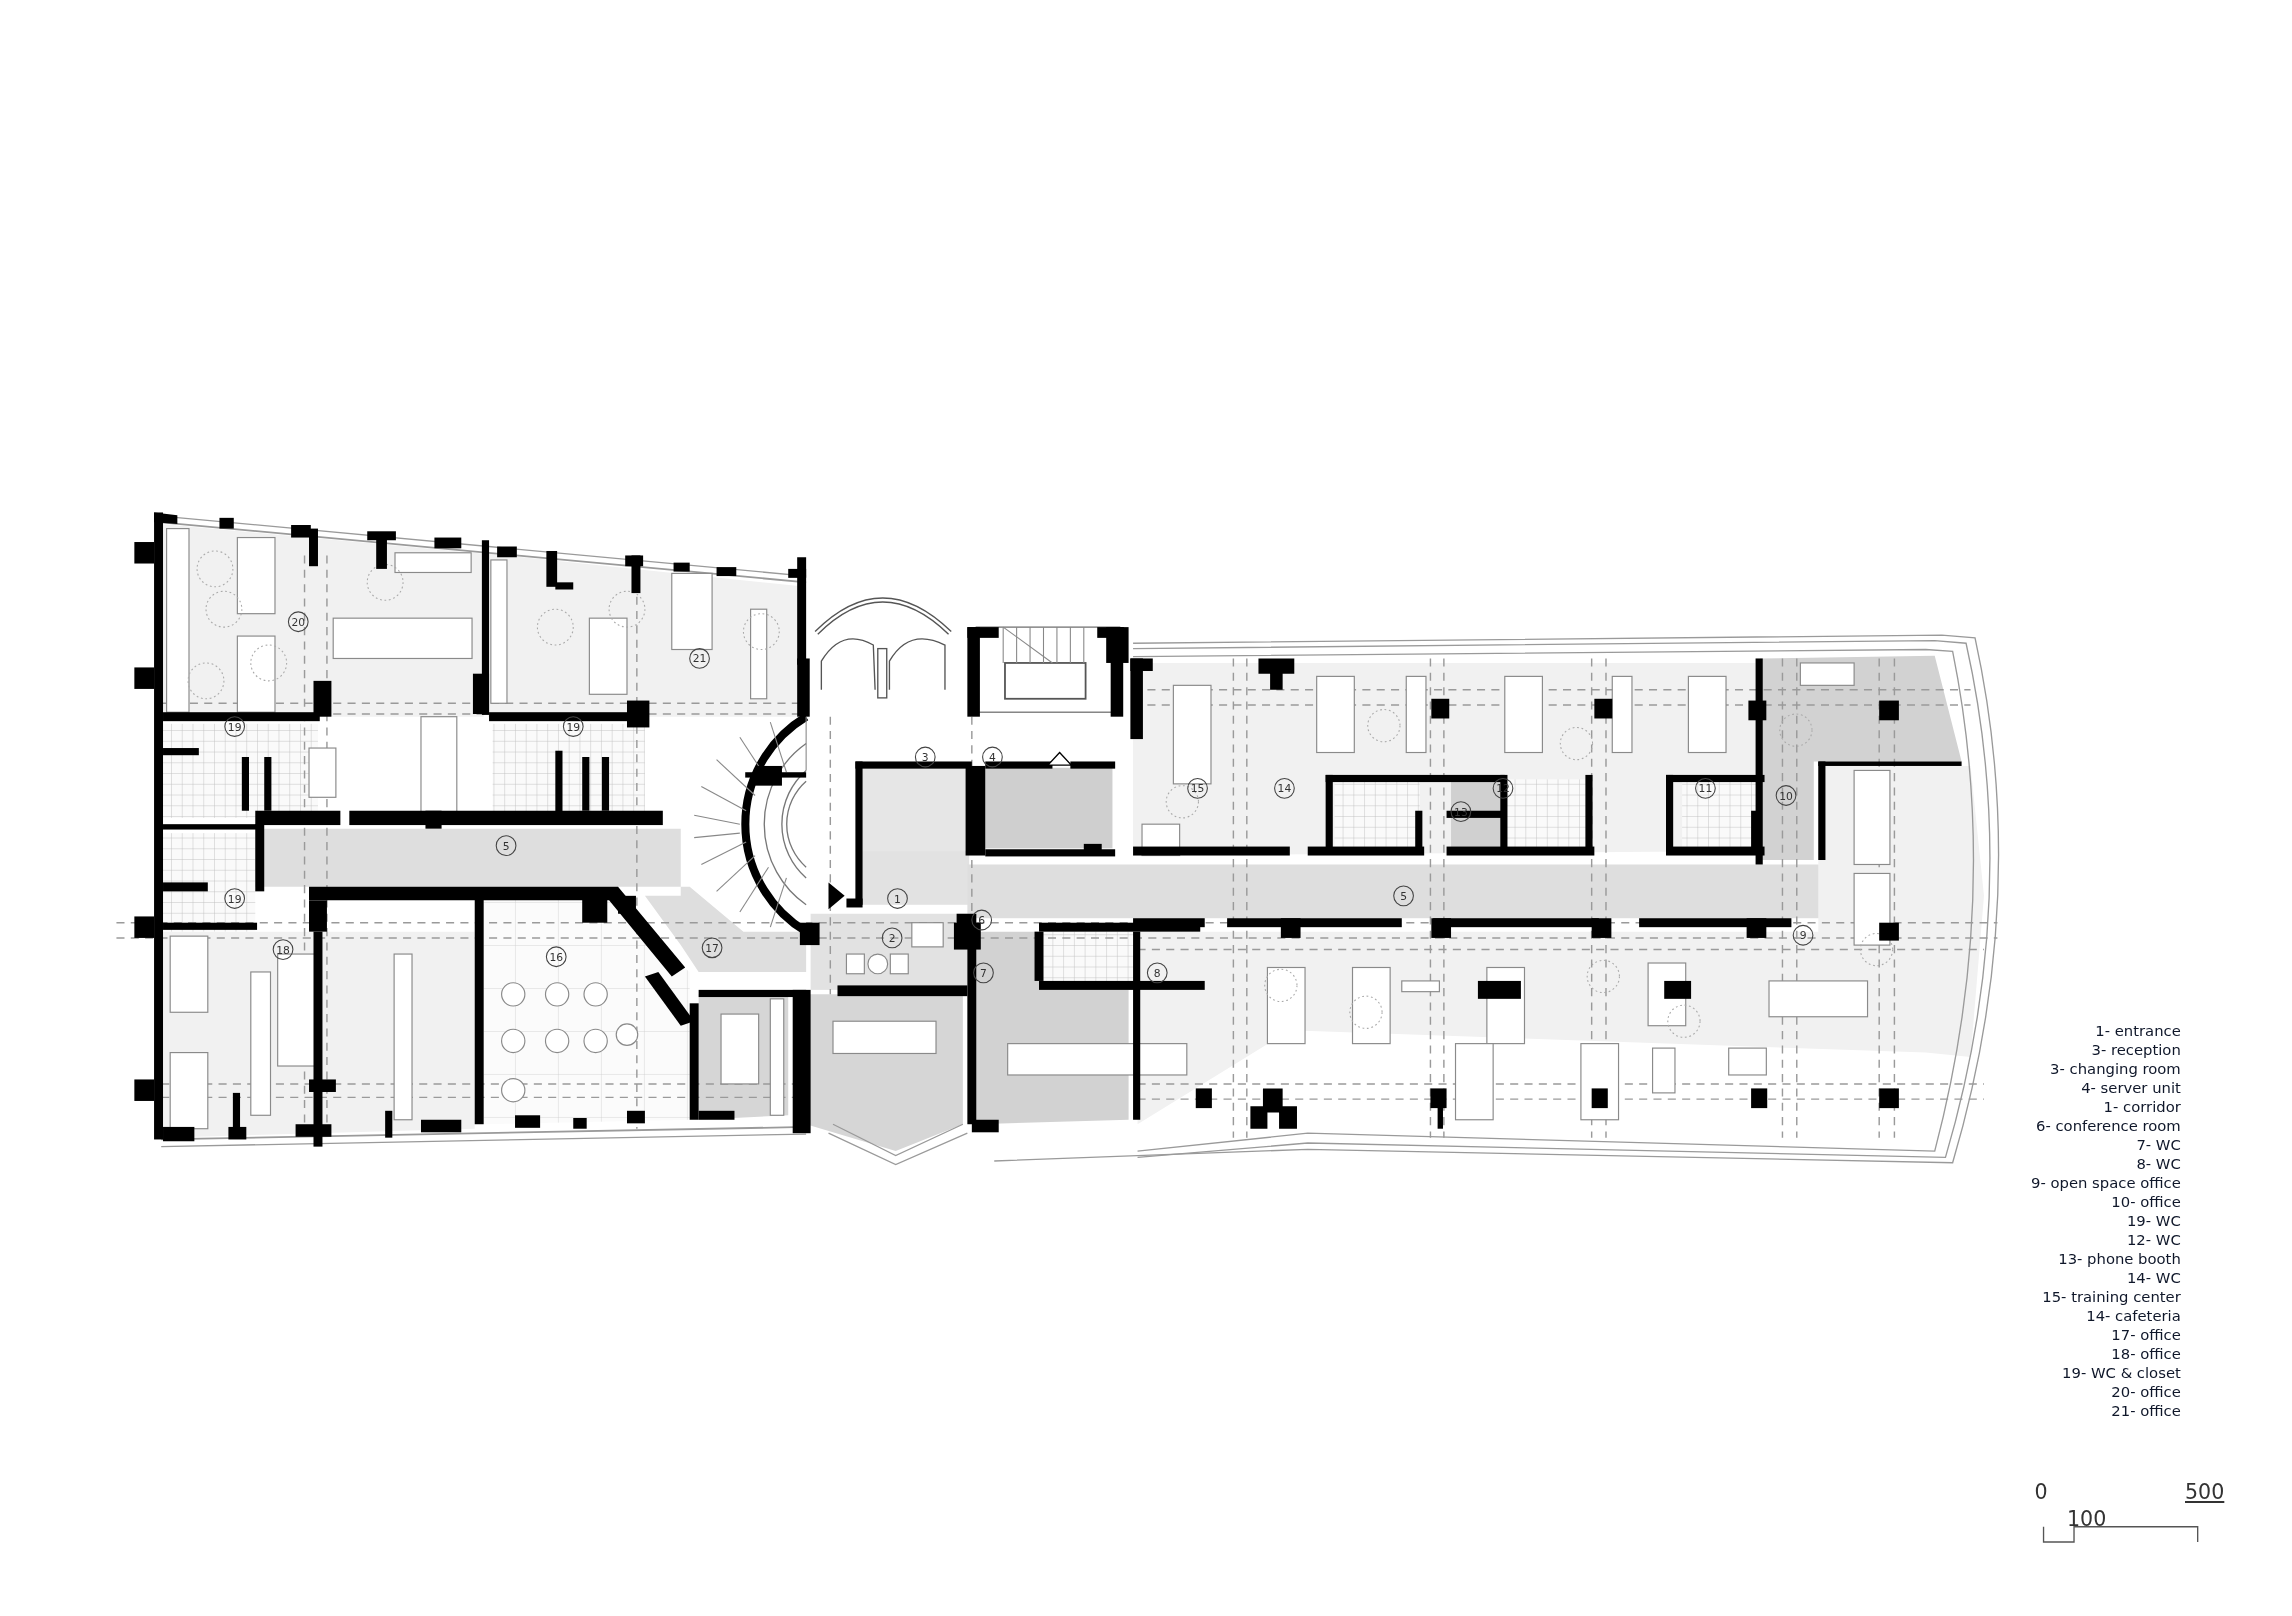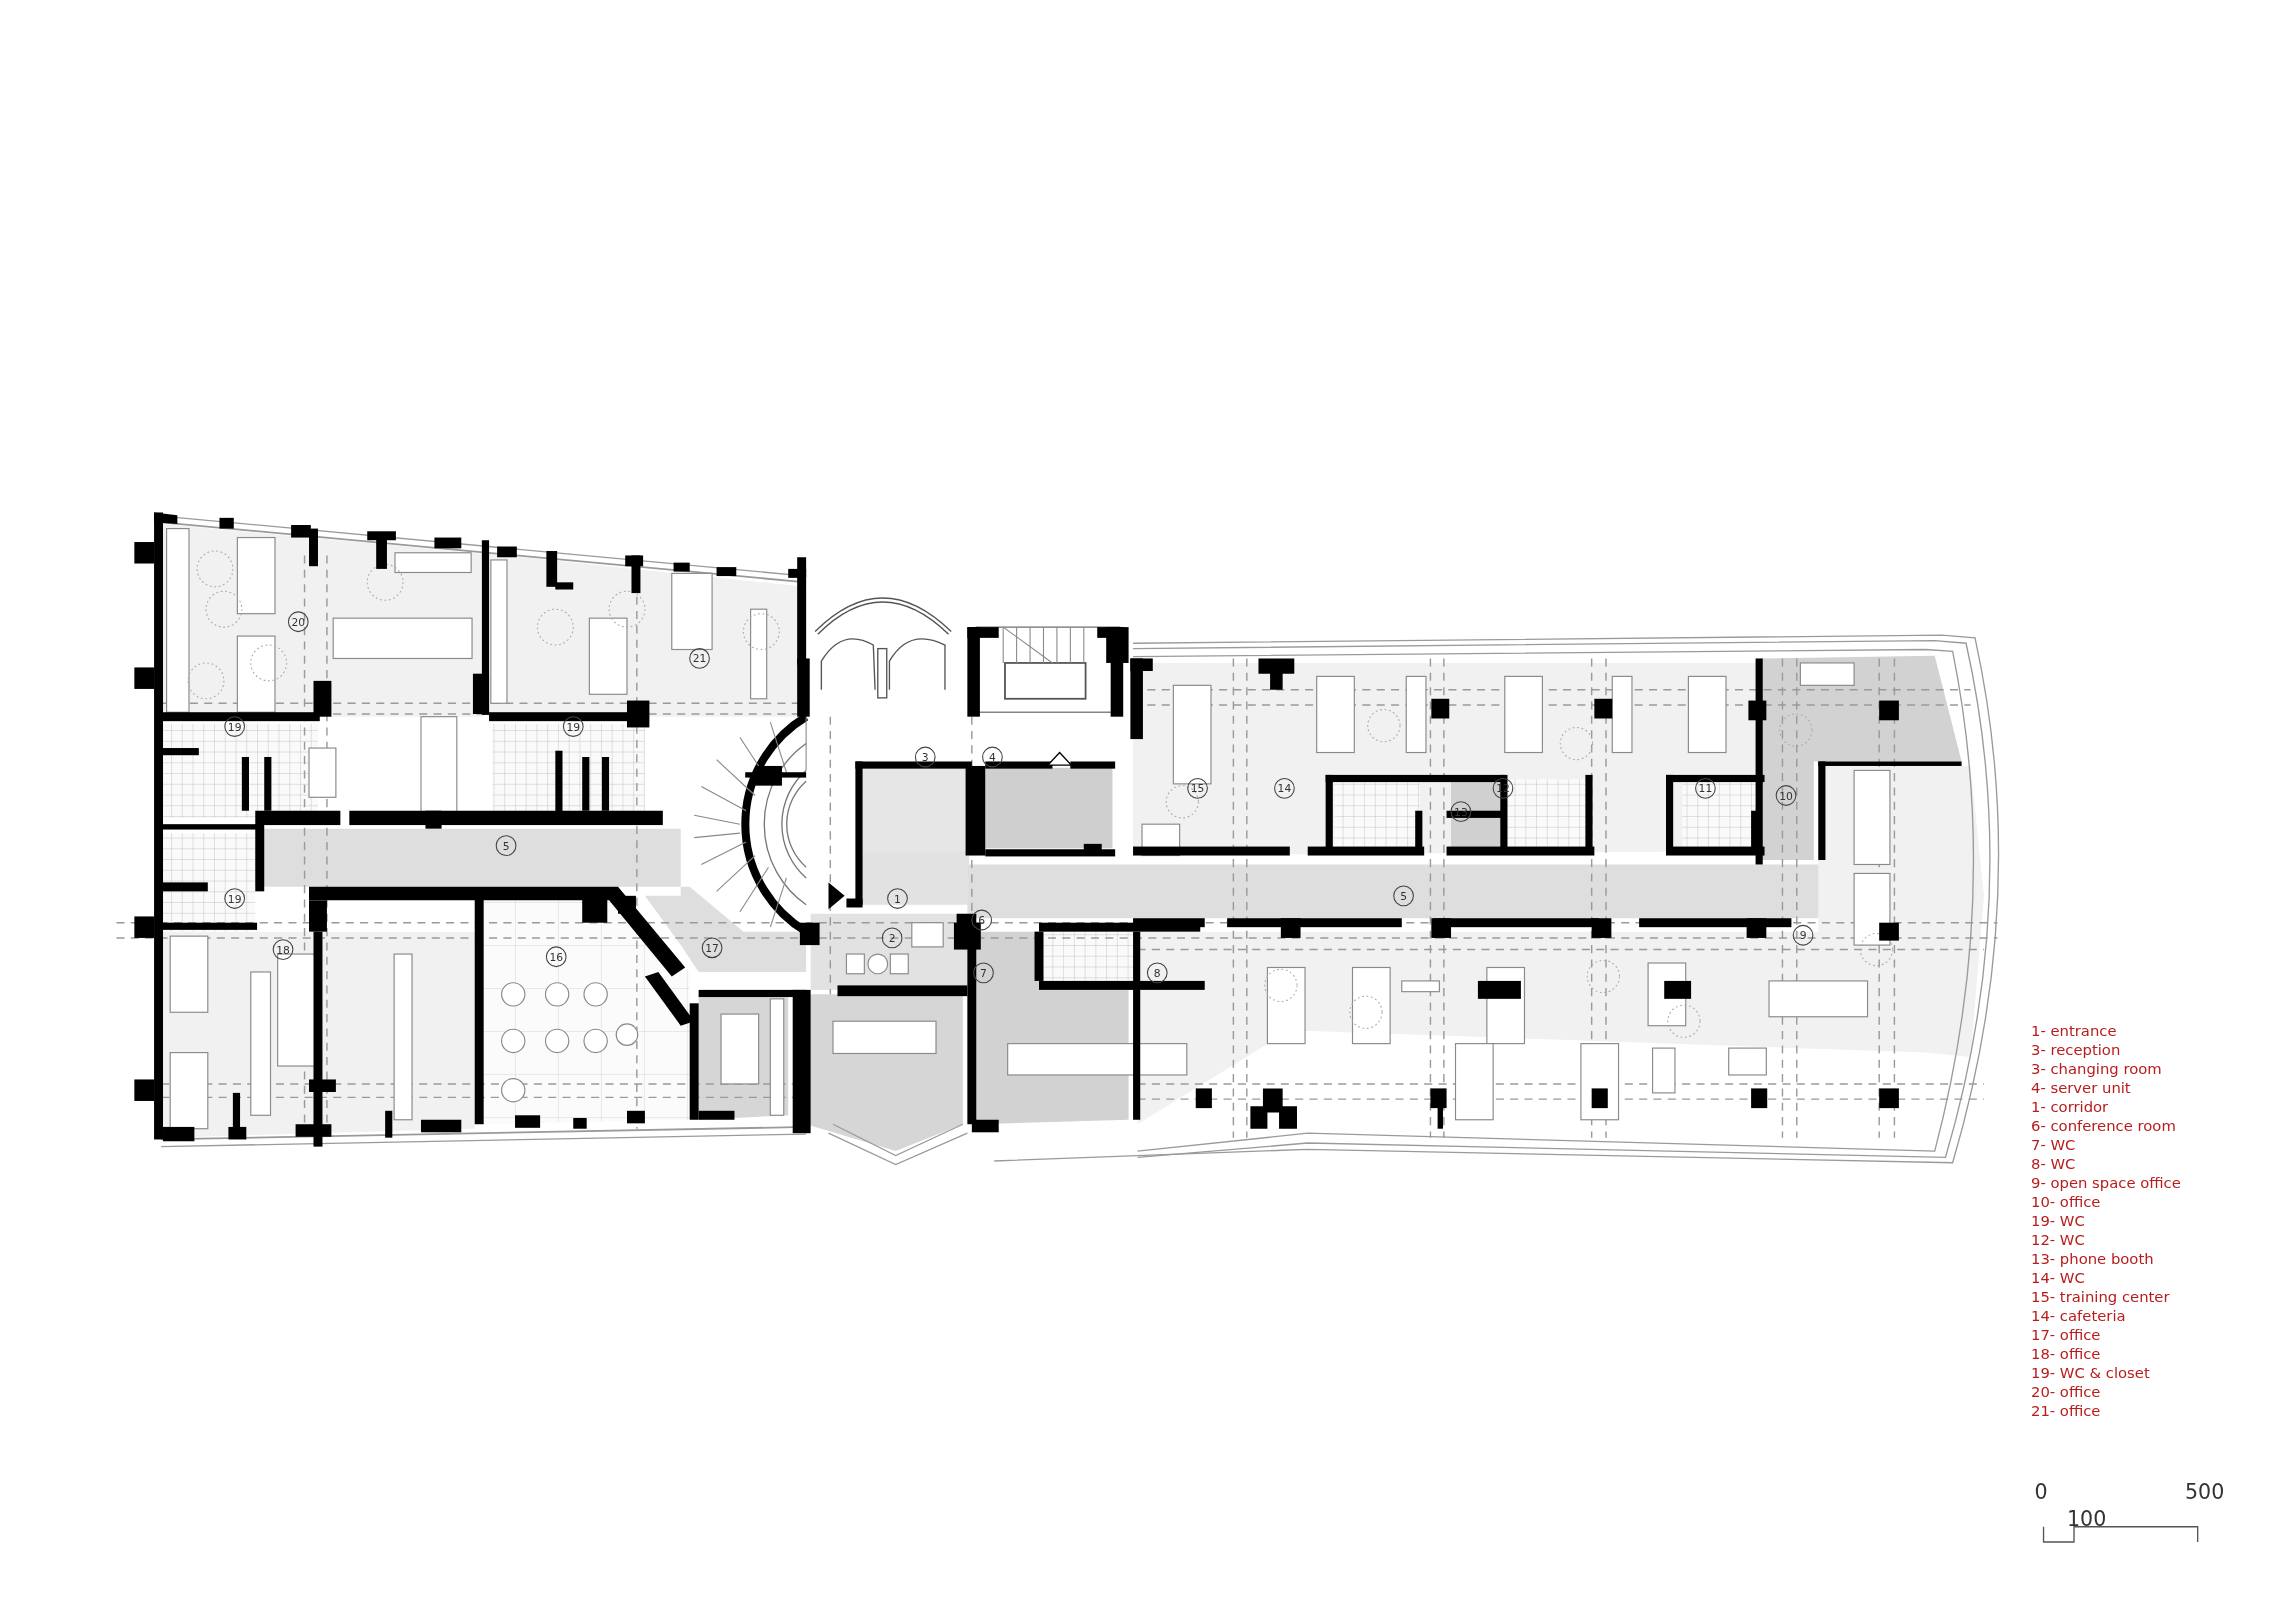--- a/index.html
+++ b/index.html
@@ -1,20 +1,20 @@
 <!DOCTYPE html>
 <html style="font-size:14.3px"><head>
 <meta charset="utf-8">
 <style>
   html, body { margin: 0; padding: 0; background: #ffffff; }
   body { width: 2293px; height: 1617px; position: relative; overflow: hidden;
          font-family: "DejaVu Sans", sans-serif; }
   #plan { position: absolute; left: 0; top: 0; }
-  .legend { position: absolute; left: 2031px; top: 1021px; font-size: 14.8px; color: #b91c1c;
-            line-height: 19px; }
+  .legend { position: absolute; left: 2031px; top: 1021px; font-size: 14.8px; color: #0f172a;
+            line-height: 19px; text-align: right; }
   .legend-item { white-space: nowrap; }
   .scale { position: absolute; left: 2031px; top: 1480px; width: 233px; height: 72px; }
   .scale-label { position: absolute; top: 0; font-size: 20.6px; color: #333; }
   .room-label text { font-family: "DejaVu Sans", sans-serif; }
 </style>
 </head>
 <body>
 
 <svg id="plan" width="2293" height="1617" viewBox="0 0 2560 1805" xmlns="http://www.w3.org/2000/svg">
   <defs>
@@ -518,18 +518,18 @@
     <div class="legend-item">17- office</div>
     <div class="legend-item">18- office</div>
     <div class="legend-item">19- WC &amp; closet</div>
     <div class="legend-item">20- office</div>
     <div class="legend-item">21- office</div>
   </div>
 
 <div class="scale">
   <span class="scale-label" style="left:3.6px;">0</span>
   <span class="scale-label" style="left:36px;margin-top:27px;">100</span>
-  <span class="scale-label" style="left:154px;">500</span>
+  <span class="scale-label" style="left:154px;text-decoration:underline;">500</span>
   <svg width="233" height="72" style="position:absolute;left:0;top:0;" viewBox="0 0 260 80">
     <polyline points="14,52 14,69 48,69 48,52 186,52 186,69" fill="none" stroke="#555" stroke-width="1.5"></polyline>
   </svg>
 </div>
 
 
 </body></html>

